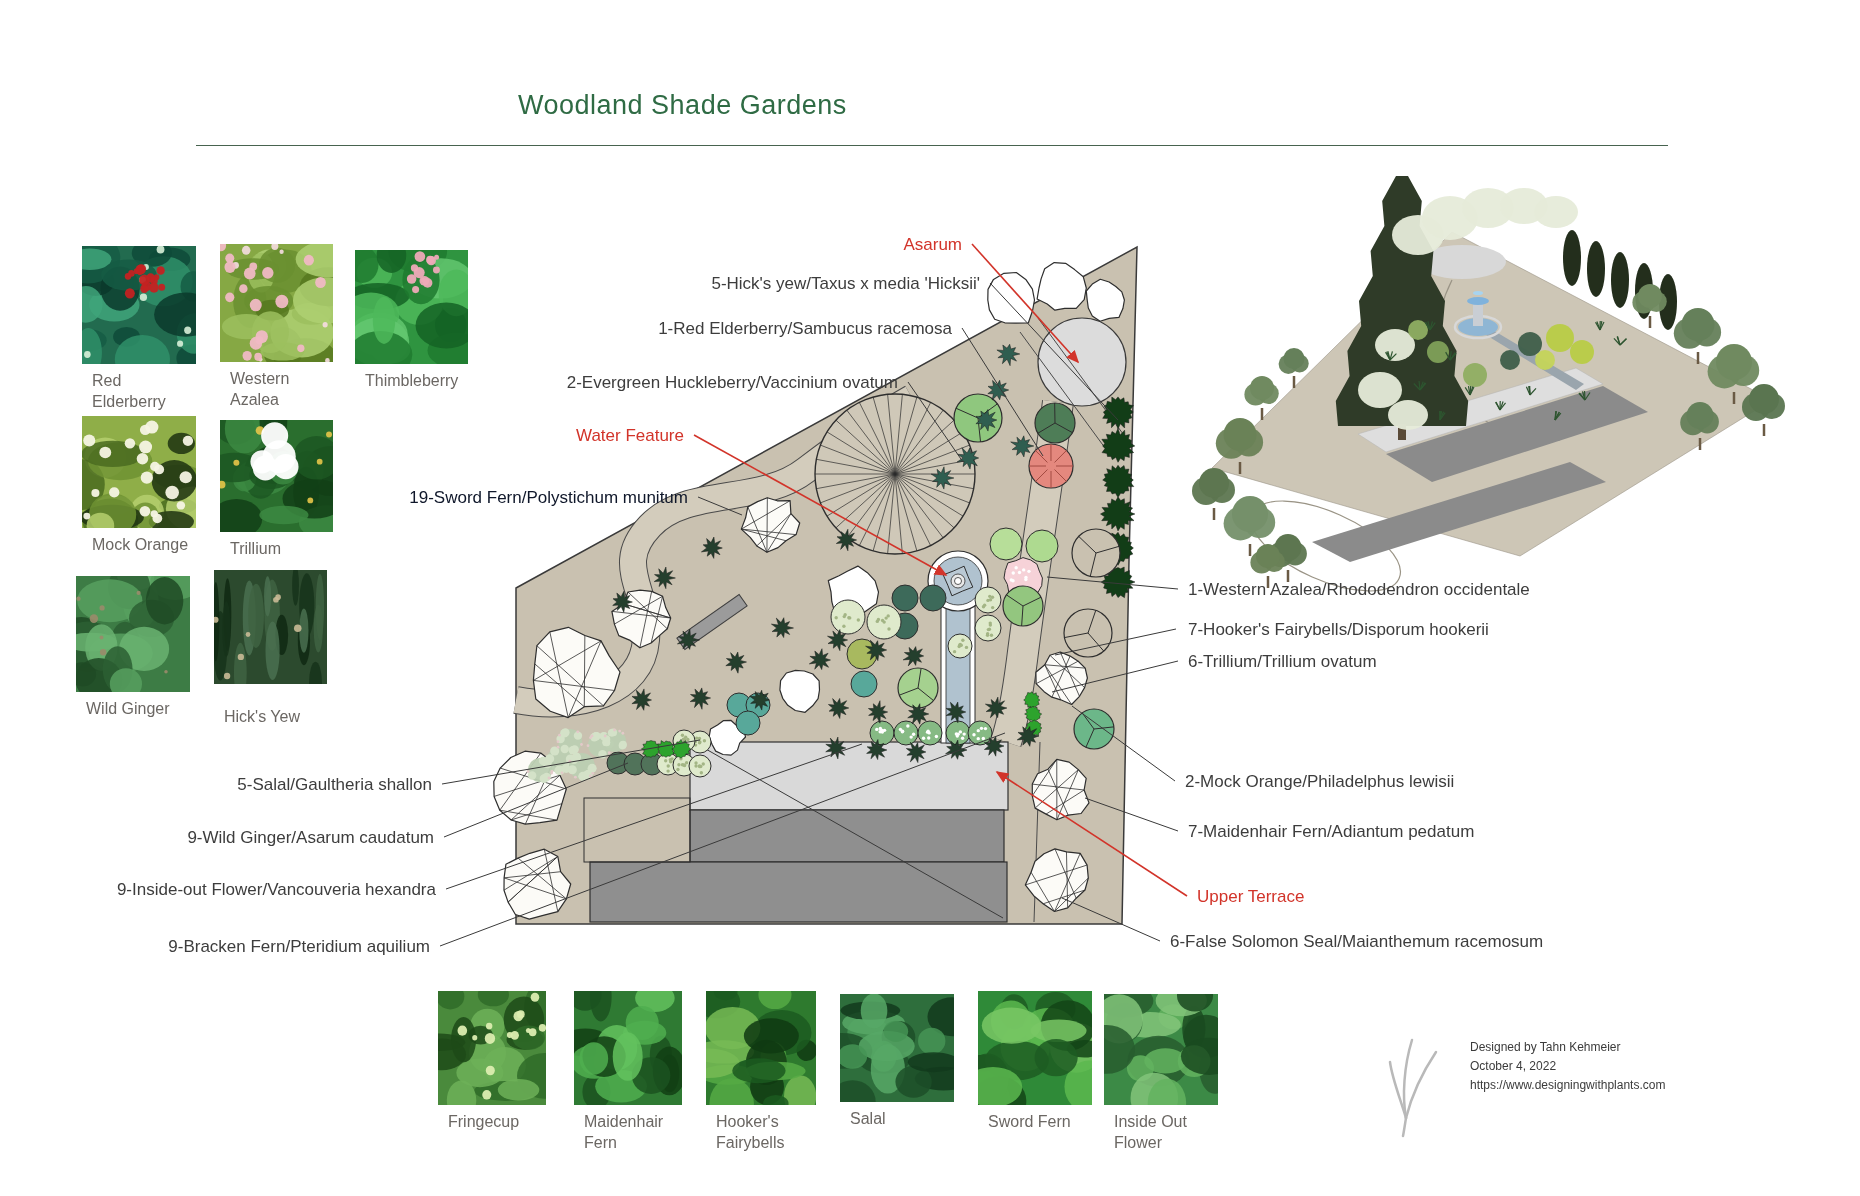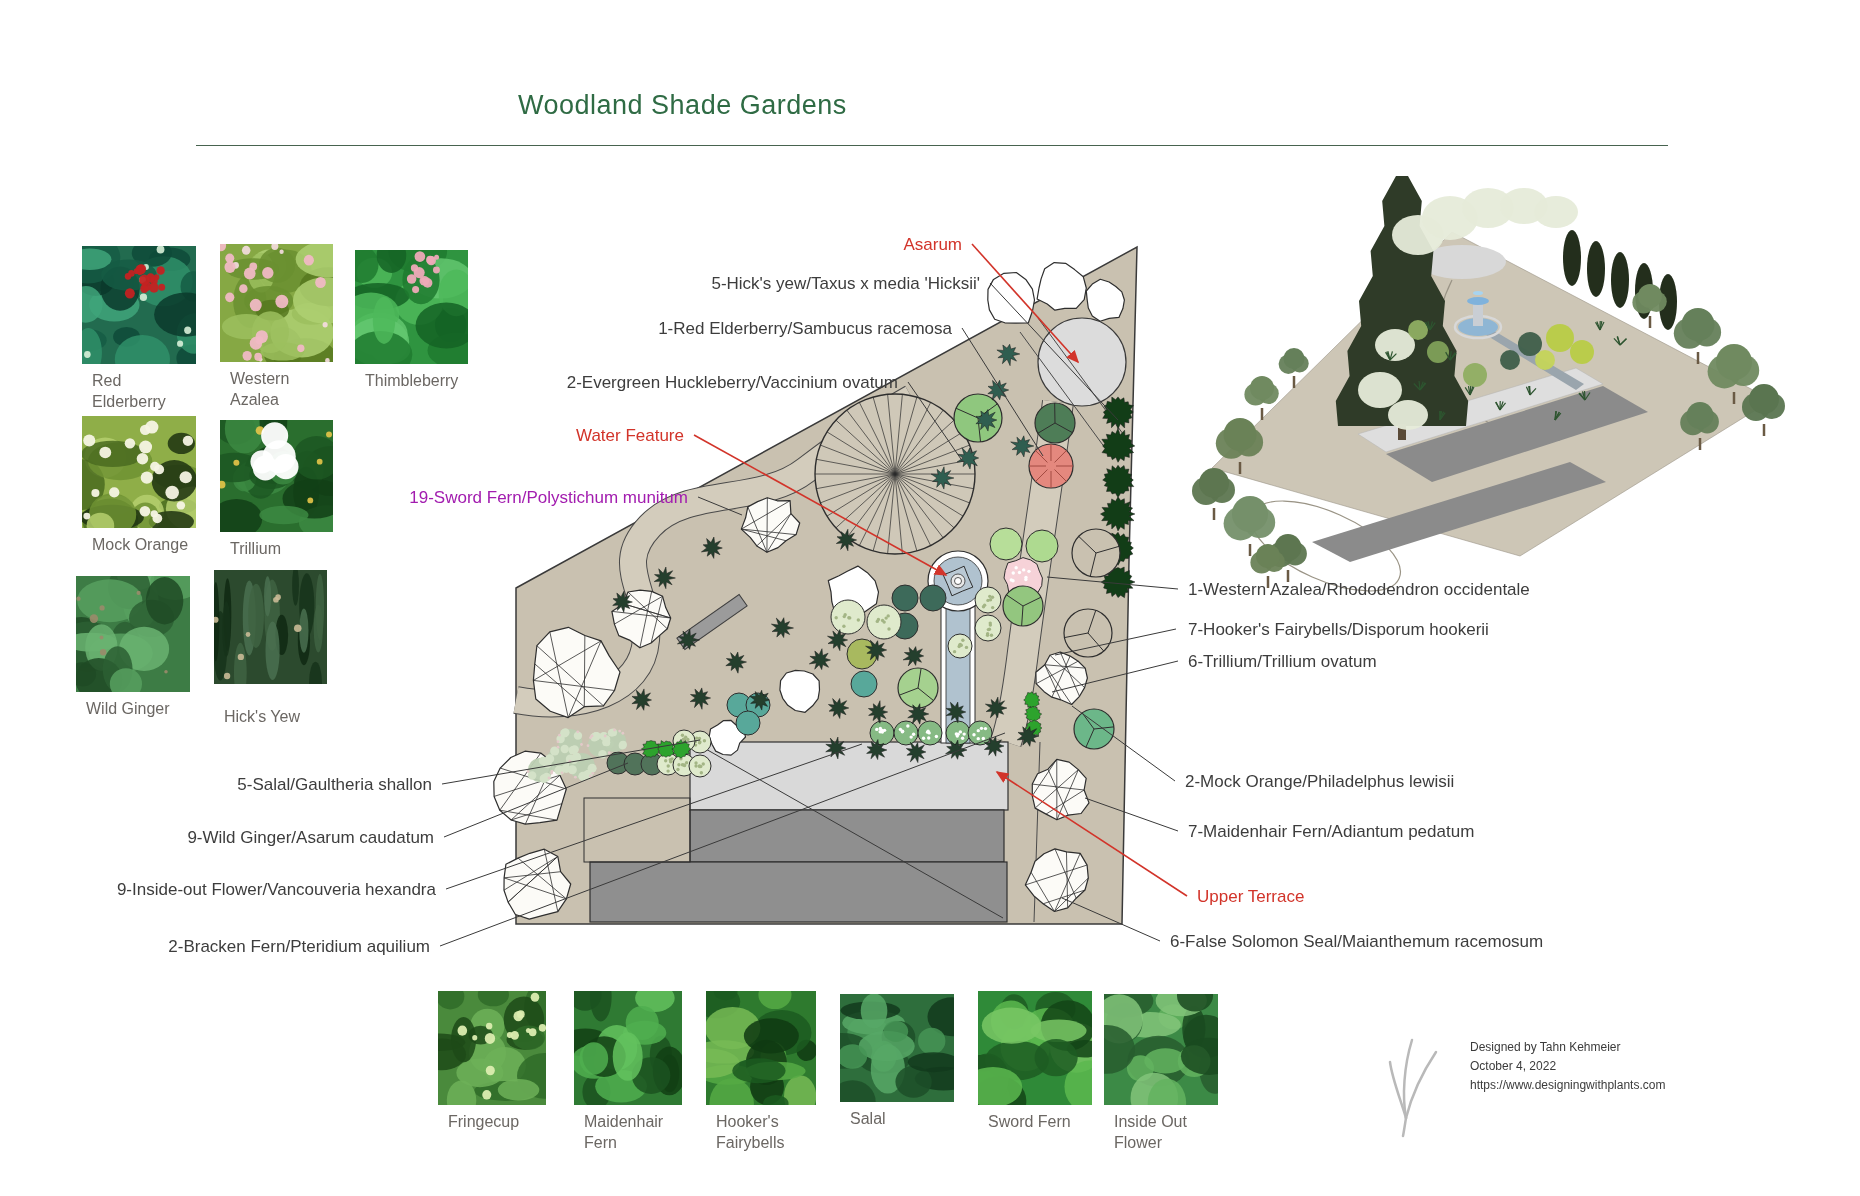--- a/index.html
+++ b/index.html
@@ -621,32 +621,32 @@
 
   <h1 id="page-title" class="txt" style="left: 518px; top: 90px; color: rgb(47, 107, 68);">Woodland Shade Gardens</h1>
   <div id="title-rule" style="left: 196px; top: 145px; width: 1472px; background: rgb(71, 99, 79);"></div>
 
   <div id="callout-layer">
       <div class="txt callout red" style="top: 236px; right: 898px; text-align: right; color: rgb(210, 52, 42);">Asarum</div>
       <div class="txt callout" style="top: 275px; right: 880px; text-align: right; color: rgb(61, 61, 61);">5-Hick's yew/Taxus x media 'Hicksii'</div>
       <div class="txt callout" style="top: 320px; right: 908px; text-align: right; color: rgb(61, 61, 61);">1-Red Elderberry/Sambucus racemosa</div>
       <div class="txt callout" style="top: 374px; right: 962px; text-align: right; color: rgb(61, 61, 61);">2-Evergreen Huckleberry/Vaccinium ovatum</div>
       <div class="txt callout red" style="top: 427px; right: 1176px; text-align: right; color: rgb(210, 52, 42);">Water Feature</div>
-      <div class="txt callout" style="top: 489px; right: 1172px; text-align: center; color: #a21caf;">19-Sword Fern/Polystichum munitum</div>
+      <div class="txt callout" style="top: 489px; right: 1172px; text-align: center; color: #0f172a;">19-Sword Fern/Polystichum munitum</div>
       <div class="txt callout" style="top: 581px; left: 1188px; color: rgb(61, 61, 61);">1-Western Azalea/Rhododendron occidentale</div>
       <div class="txt callout" style="top: 621px; left: 1188px; color: rgb(61, 61, 61);">7-Hooker's Fairybells/Disporum hookerii</div>
       <div class="txt callout" style="top: 653px; left: 1188px; color: rgb(61, 61, 61);">6-Trillium/Trillium ovatum</div>
       <div class="txt callout" style="top: 773px; left: 1185px; color: rgb(61, 61, 61);">2-Mock Orange/Philadelphus lewisii</div>
       <div class="txt callout" style="top: 823px; left: 1188px; color: rgb(61, 61, 61);">7-Maidenhair Fern/Adiantum pedatum</div>
       <div class="txt callout red" style="top: 888px; left: 1197px; color: rgb(210, 52, 42);">Upper Terrace</div>
       <div class="txt callout" style="top: 933px; left: 1170px; color: rgb(61, 61, 61);">6-False Solomon Seal/Maianthemum racemosum</div>
       <div class="txt callout" style="top: 776px; right: 1428px; text-align: left; color: rgb(61, 61, 61);">5-Salal/Gaultheria shallon</div>
       <div class="txt callout" style="top: 829px; right: 1426px; text-align: right; color: rgb(61, 61, 61);">9-Wild Ginger/Asarum caudatum</div>
       <div class="txt callout" style="top: 881px; right: 1424px; color: rgb(61, 61, 61);">9-Inside-out Flower/Vancouveria hexandra</div>
-      <div class="txt callout" style="top: 938px; right: 1430px; text-align: right; color: rgb(61, 61, 61);">2-Bracken Fern/Pteridium aquilium</div>
+      <div class="txt callout" style="top: 938px; right: 1430px; text-align: right; color: rgb(61, 61, 61);">9-Bracken Fern/Pteridium aquilium</div>
     </div>
   <div id="gallery-left">
       <div class="thumb" style="left: 82px; top: 246px;">
         <svg width="114" height="118" viewBox="0 0 100 100" preserveAspectRatio="none">
           <rect x="0" y="0" width="100" height="100" fill="#226b4f"></rect>
           <ellipse cx="97.18677424825728" cy="95.32589912414551" fill="#0e4a38" opacity="0.85" rx="14.365457534790039" ry="11.832832336425781"></ellipse>
           <ellipse cx="98.59318733215332" cy="74.17263984680176" fill="#2f8f68" opacity="0.85" rx="15.568155288696289" ry="17.08307647705078"></ellipse>
           <ellipse cx="5.79075813293457" cy="79.80161011219025" fill="#155c44" opacity="0.85" rx="15.869733333587646" ry="9.159002304077148"></ellipse>
           <ellipse cx="28.370943665504456" cy="49.92091655731201" fill="#3fa57a" opacity="0.85" rx="22.073458671569824" ry="14.163890838623047"></ellipse>
           <ellipse cx="12.102866172790527" cy="29.869726300239563" fill="#0a3a2c" opacity="0.85" rx="16.258474826812744" ry="12.469369888305664"></ellipse>

